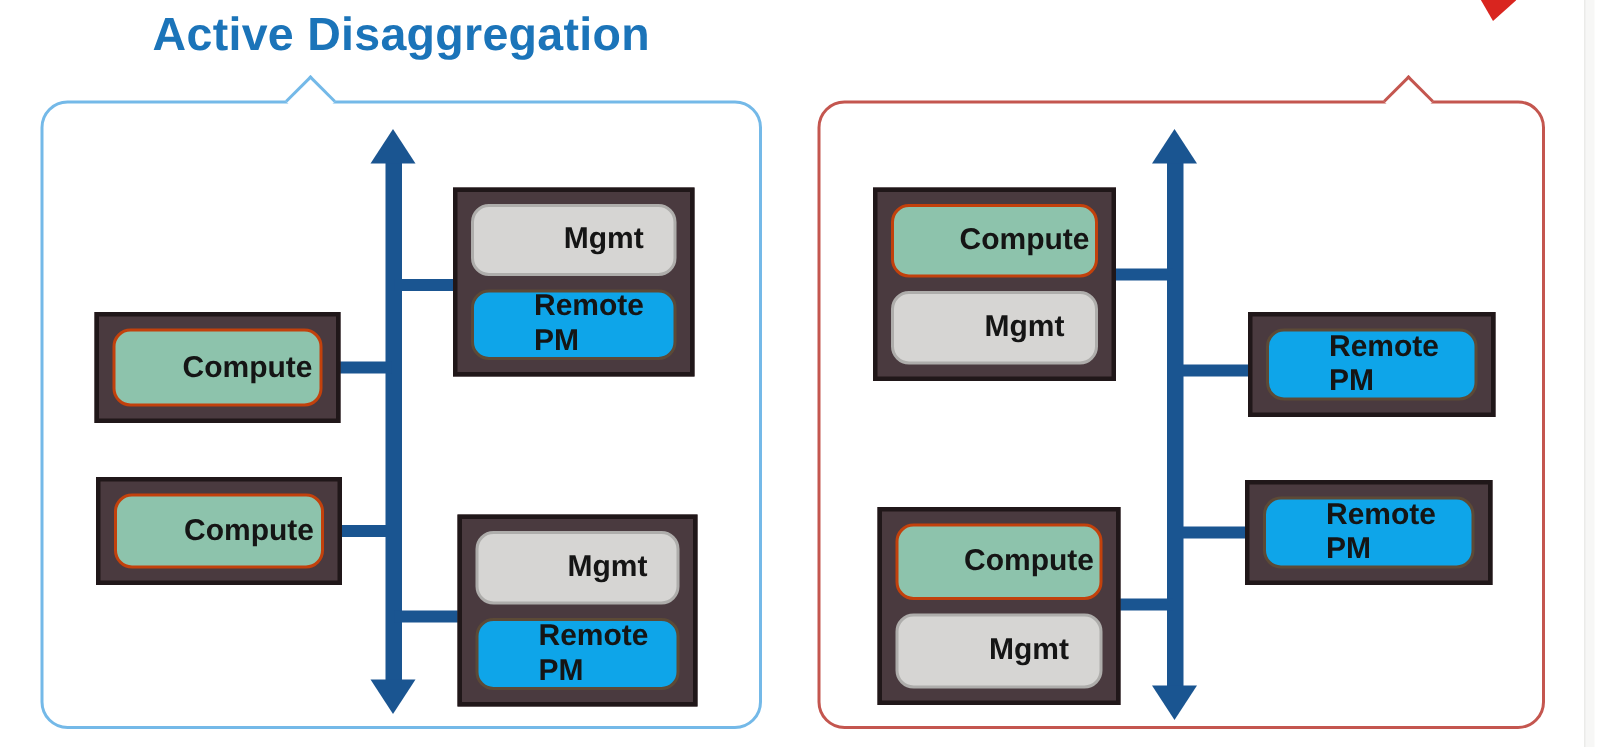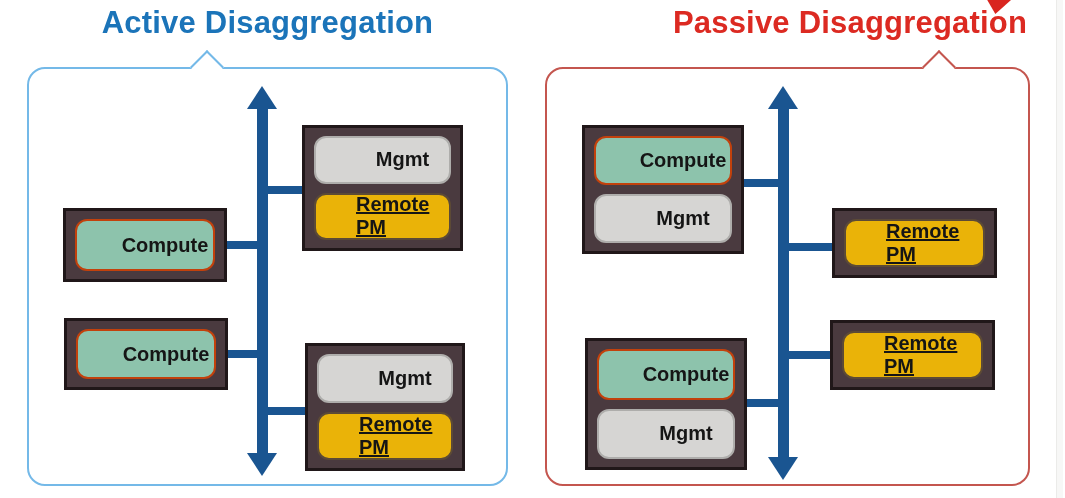--- a/index.html
+++ b/index.html
@@ -36,21 +36,21 @@
   .frame{
     position:absolute;background:#4a3a3f;border:3px solid #201719;box-sizing:border-box;
     padding:8px 9px;display:flex;flex-direction:column;gap:9px;
   }
   .chip{
     flex:1;border-radius:12px;display:flex;align-items:center;justify-content:center;
     font-size:20px;font-weight:bold;color:#151515;box-sizing:border-box;min-height:0;padding-left:40px;
   }
   .chip.compute{background:#8dc3ac;border:2px solid #c2410c;}
   .chip.mgmt{background:#d6d5d3;border:2px solid #aeadab;}
-  .chip.remotepm{background:#eab308;border:2px solid #5c4a36;text-decoration:underline;}
+  .chip.remotepm{background:#0ea5e9;border:2px solid #5c4a36;}
 
   .annotation-arrow{
     position:absolute;left:984px;top:0;width:27px;height:14px;background:#d9251f;
     clip-path:polygon(12% 0, 100% 0, 42% 100%);
   }
   .screen-edge{
     position:absolute;left:1056px;top:0;width:9px;height:498px;background:#f7f7f6;
     border-left:1px solid #ebebe9;
   }
 </style>
@@ -83,21 +83,20 @@
 
   <div class="frame" style="left:302px;top:125px;width:161px;height:126px;">
     <div class="chip mgmt">Mgmt</div>
     <div class="chip remotepm">Remote PM</div>
   </div>
   <div class="frame" style="left:305px;top:343px;width:160px;height:128px;">
     <div class="chip mgmt">Mgmt</div>
     <div class="chip remotepm">Remote PM</div>
   </div>
 
-  <div class="panel-title passive">Passive Disaggregation</div>
 
   <div class="callout red">
     <div class="tail red"></div>
   </div>
 
   <div class="shaft" style="left:778px;top:104px;height:360px;"></div>
   <div class="arrowhead up" style="left:768px;top:86px;"></div>
   <div class="arrowhead down" style="left:768px;top:457px;"></div>
 
   <div class="connector" style="left:742px;top:179px;width:40px;"></div>

